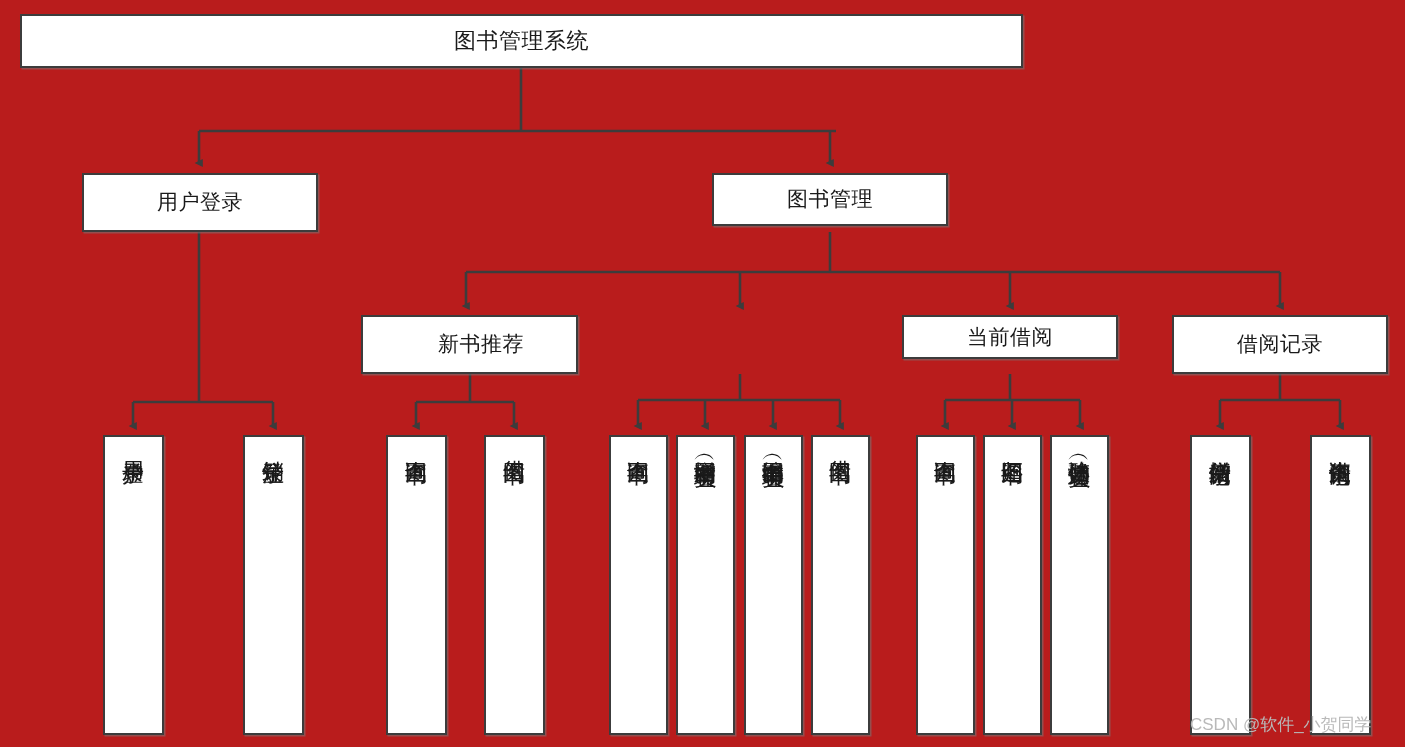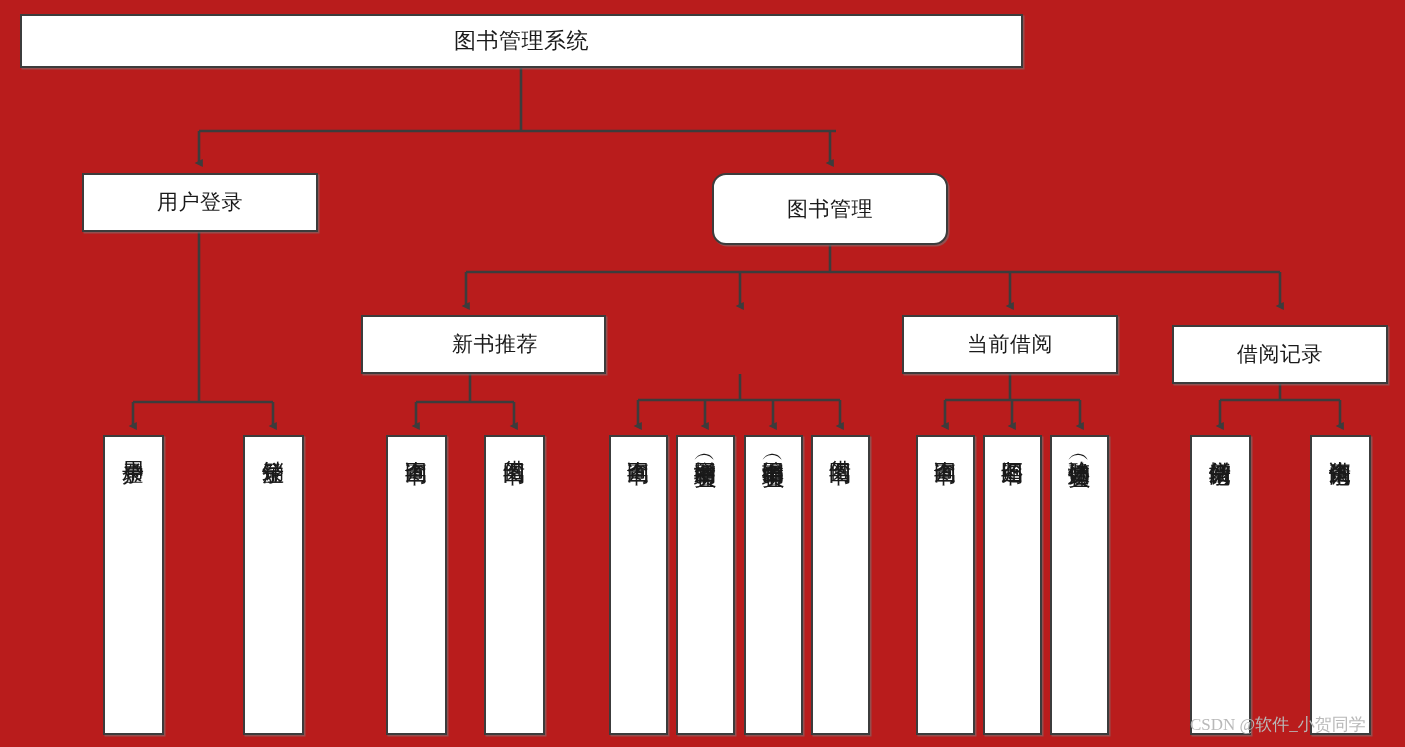--- a/index.html
+++ b/index.html
@@ -68,21 +68,21 @@
     margin-top: 4px;
   }
   .watermark {
     position: absolute;
     left: 1190px;
     top: 713px;
     font-size: 17px;
     color: #b9b9b9;
     white-space: nowrap;
     z-index: 6;
-    font-family: Liberation Serif, serif;
+    font-family: Liberation Sans, sans-serif;
   }
 </style>
 </head>
 <body>
 
 <div id="diagram-root">
 
   <svg class="connectors" viewBox="0 0 1405 747" xmlns="http://www.w3.org/2000/svg">
     <defs>
       <marker id="arrow" markerWidth="9" markerHeight="9" refX="4.5" refY="4.2" orient="auto" markerUnits="userSpaceOnUse">
@@ -135,34 +135,34 @@
   </svg>
 
   <div class="node horiz root" style="left:20px; top:14px; width:1003px; height:54px;">
     <span class="node-label">图书管理系统</span>
   </div>
 
   <div class="node horiz" style="left:82px; top:173px; width:236px; height:59px;">
     <span class="node-label">用户登录</span>
   </div>
 
-  <div class="node horiz" style="left:712px; top:173px; width:236px; height:72px;border-radius:14px;">
+  <div class="node horiz" style="left:712px; top:173px; width:236px; height:53px;">
     <span class="node-label">图书管理</span>
   </div>
 
-  <div class="node horiz" style="left:361px; top:315px; width:245px; height:59px;padding-left:23px;">
+  <div class="node horiz" style="left:361px; top:315px; width:217px; height:59px;padding-left:23px;">
     <span class="node-label">新书推荐</span>
   </div>
 
 
-  <div class="node horiz" style="left:902px; top:315px; width:216px; height:59px;">
+  <div class="node horiz" style="left:902px; top:315px; width:216px; height:44px;">
     <span class="node-label">当前借阅</span>
   </div>
 
-  <div class="node horiz" style="left:1172px; top:315px; width:216px; height:59px;margin-top:10px;">
+  <div class="node horiz" style="left:1172px; top:315px; width:216px; height:59px;">
     <span class="node-label">借阅记录</span>
   </div>
 
   <div class="node vert" style="left:103px; top:435px; width:61px; height:300px;">
     <span class="node-label">用户登录</span>
   </div>
 
   <div class="node vert" style="left:243px; top:435px; width:61px; height:300px;">
     <span class="node-label">注销登录</span>
   </div>

